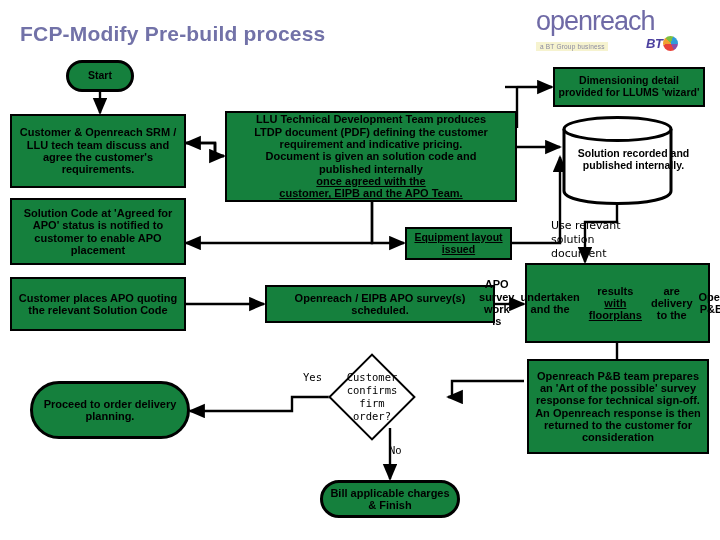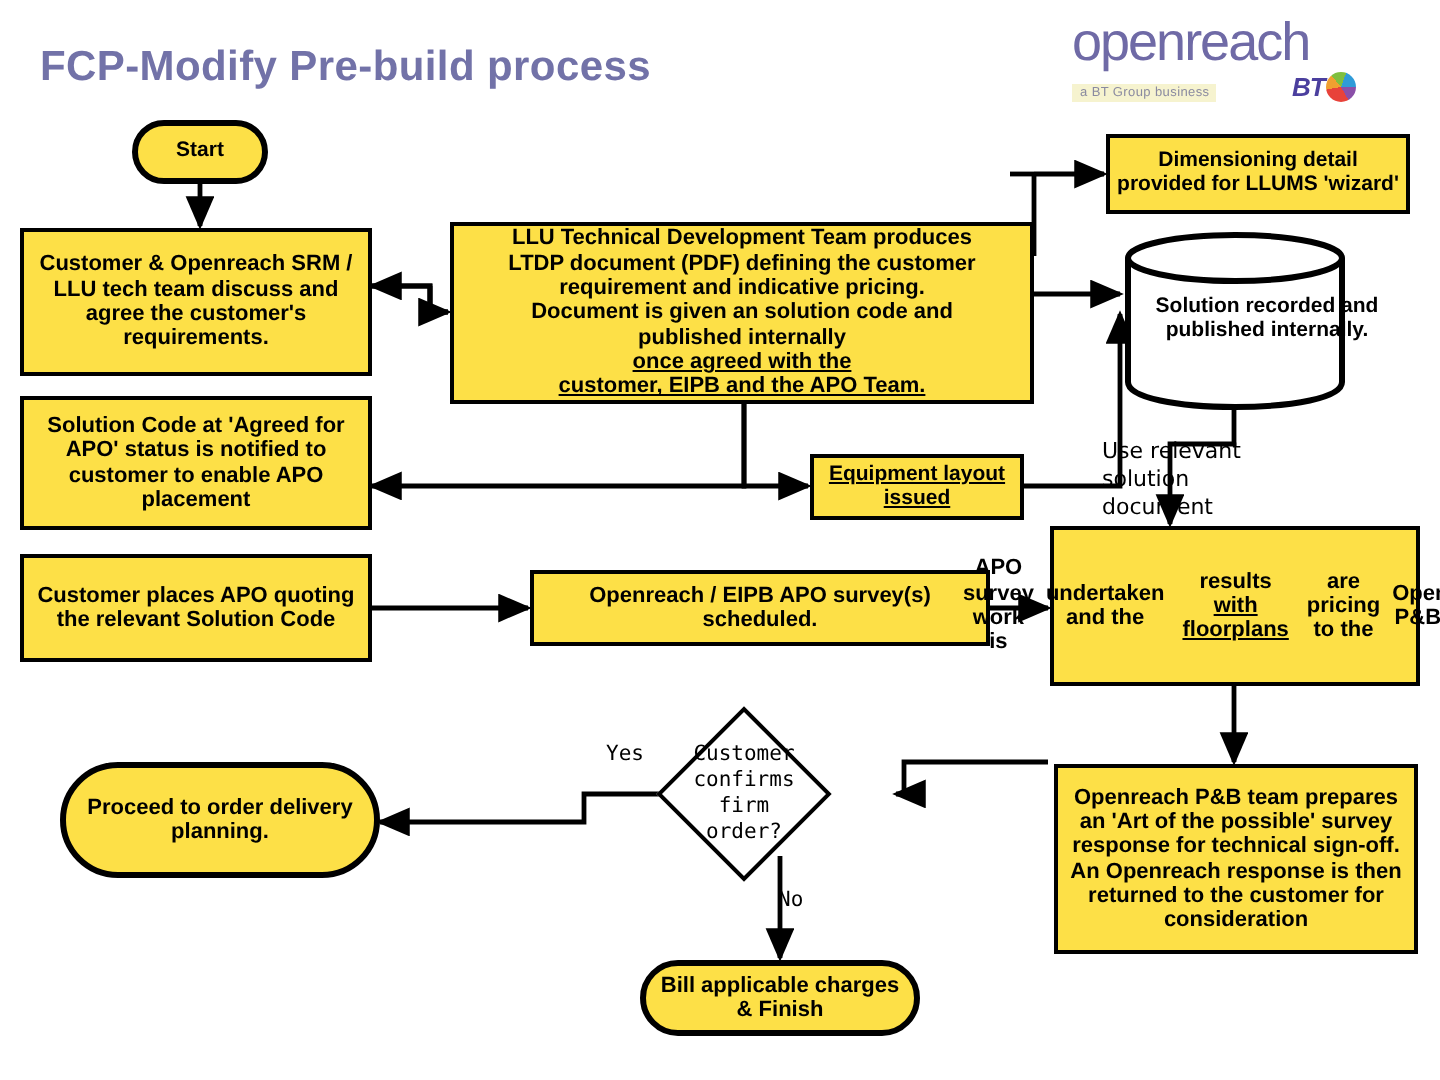--- a/index.html
+++ b/index.html
@@ -54,21 +54,21 @@
   }
 
   
   .node{
     position:absolute;
     box-sizing:border-box;
     display:flex;
     align-items:center;
     justify-content:center;
     text-align:center;
-    background:#fde047;
+    background:#15803d;
     color:#000000;
     font-weight:bold;
     line-height:1.12;
   }
   .rect{border:2px solid #000;}
   .round{border:3px solid #000;border-radius:999px;}
 
   .node span{display:block;padding:0 3px;}
   .u{text-decoration:underline;}
 
@@ -236,37 +236,37 @@
     <span>Openreach / EIPB APO survey(s) scheduled.</span>
   </div>
 
   <div class="node rect" style="left:525px;top:263px;width:185px;height:80px;font-size:11px;flex-direction:row;justify-content:center;">
     <span>APO survey work is</span>
     <span>undertaken and the</span>
     <span>
       <span>results </span>
         <span class="u">with floorplans</span>
     </span>
-    <span>are pricing to the</span>
+    <span>are delivery to the</span>
     <span>Openreach P&amp;B team.</span>
   </div>
 
   <div class="diamond" style="left:341px;top:366px;width:62px;height:62px;">
     <div class="dshape"></div>
     <div class="dtext" style="width:94px;">Customer confirms firm order?</div>
   </div>
 
   <div class="edge-label" style="left:303px;top:371px;">Yes</div>
   <div class="edge-label" style="left:389px;top:444px;">No</div>
 
   <div class="node round" style="left:30px;top:381px;width:160px;height:58px;font-size:11px;">
     <span>Proceed to order delivery planning.</span>
   </div>
 
   <div class="node round" style="left:320px;top:480px;width:140px;height:38px;font-size:11px;">
     <span>Bill applicable charges &amp; Finish</span>
   </div>
 
-  <div class="node rect" style="left:527px;top:382px;width:182px;height:95px;font-size:11px;">
+  <div class="node rect" style="left:527px;top:359px;width:182px;height:95px;font-size:11px;">
     <span>Openreach P&amp;B team prepares an 'Art of the possible' survey response for technical sign-off. An Openreach response is then returned to the customer for consideration</span>
   </div>
 
 </div>
 
 </body></html>

